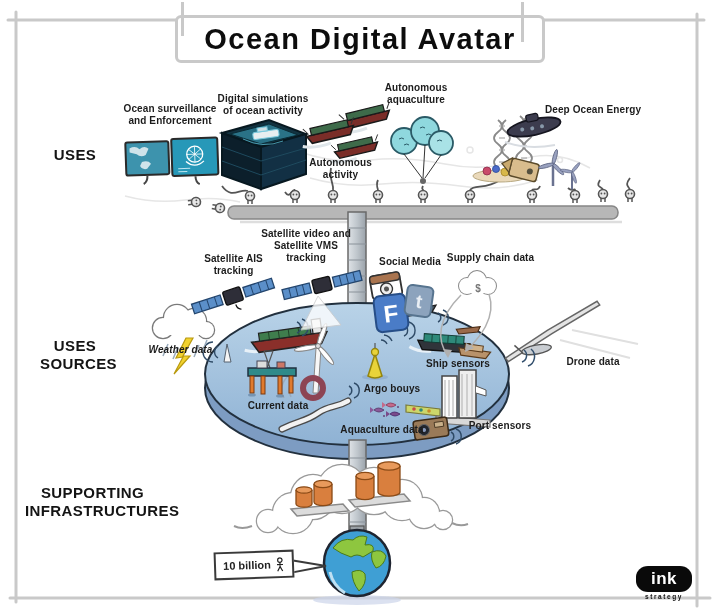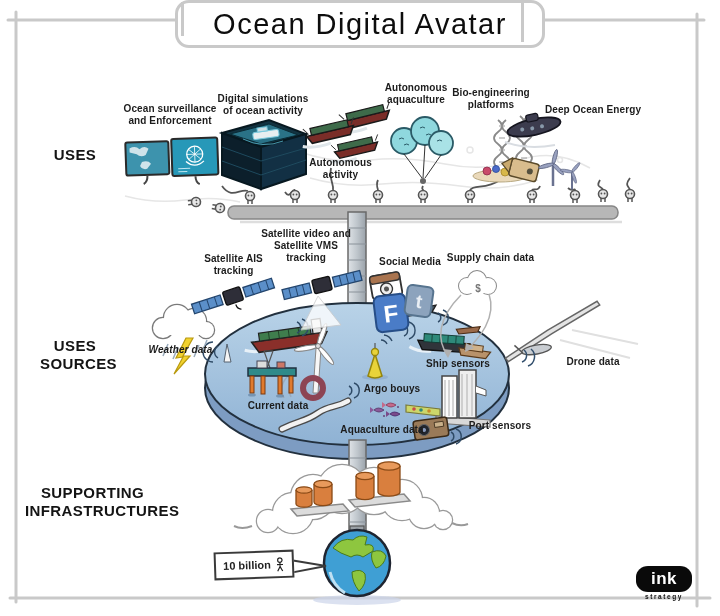--- a/index.html
+++ b/index.html
@@ -3,23 +3,23 @@
 <meta charset="utf-8">
 <style>
   html,body{margin:0;padding:0;background:#fff;}
   .canvas{position:relative;width:720px;height:616px;background:#ffffff;
     font-family:"Liberation Sans",sans-serif;overflow:hidden;}
   #art{position:absolute;left:0;top:0;z-index:1;}
   .lbl{position:absolute;z-index:3;font-weight:bold;color:#1c1c1c;font-size:10px;
     line-height:1.18;text-align:center;letter-spacing:0.1px;}
   .nowrap{white-space:nowrap;}
   .side{font-size:15px;letter-spacing:0.4px;color:#141414;}
-  .title{position:absolute;z-index:4;left:175px;top:0;width:370px;height:48px;
-    background:#fff;border:3px solid #c9c9c9;border-radius:14px;box-sizing:border-box;
-    display:flex;align-items:center;justify-content:center;font-size:29px;font-weight:normal;
+  .title{position:absolute;z-index:4;left:175px;top:15px;width:370px;height:48px;
+    background:#fff;border:3px solid #c9c9c9;border-radius:6px;box-sizing:border-box;
+    display:flex;align-items:center;justify-content:center;font-size:29px;font-weight:bold;
     letter-spacing:1.5px;color:#0d0d0d;}
   .tick{position:absolute;z-index:5;width:3px;background:#c9c9c9;}
   .callout{position:absolute;z-index:3;left:214px;top:551px;width:80px;height:28px;
     background:#fff;border:2px solid #3a3a3a;box-sizing:border-box;transform:rotate(-2deg);
     display:flex;align-items:center;justify-content:center;gap:4px;
     font-weight:bold;font-size:11px;color:#222;}
   .logo-blob{position:absolute;z-index:3;left:636px;top:566px;width:56px;height:26px;
     background:#0a0a0a;border-radius:12px/11px;color:#fff;display:flex;align-items:center;
     justify-content:center;font-weight:bold;font-size:17px;letter-spacing:0.5px;}
   .logo-sub{position:absolute;z-index:3;left:640px;top:593px;width:48px;text-align:center;
@@ -538,21 +538,20 @@
 <div class="tick" style="left:521px;top:2px;height:40px;"></div>
 
 <div class="lbl side" style="left:40px;top:146px;width:70px;">USES</div>
 <div class="lbl side" style="left:40px;top:337px;width:70px;">USES SOURCES</div>
 <div class="lbl side" style="left:25px;top:484px;width:135px;">SUPPORTING INFRASTRUCTURES</div>
 
 <div class="lbl" style="left:213px;top:93px;width:100px;">Digital simulations of ocean activity</div>
 <div class="lbl" style="left:116px;top:103px;width:108px;">Ocean surveillance and Enforcement</div>
 <div class="lbl" style="left:298px;top:157px;width:85px;">Autonomous activity</div>
 <div class="lbl" style="left:376px;top:82px;width:80px;">Autonomous aquaculture</div>
-<div class="lbl" style="left:446px;top:87px;width:90px;">Bio-engineering platforms</div>
 <div class="lbl nowrap" style="left:543px;top:104px;width:100px;">Deep Ocean Energy</div>
 
 <div class="lbl" style="left:191px;top:253px;width:85px;">Satellite AIS tracking</div>
 <div class="lbl" style="left:256px;top:228px;width:100px;">Satellite video and Satellite VMS tracking</div>
 <div class="lbl nowrap" style="left:370px;top:256px;width:80px;">Social Media</div>
 <div class="lbl nowrap" style="left:443px;top:252px;width:95px;">Supply chain data</div>
 <div class="lbl nowrap" style="left:138px;top:344px;width:85px;font-style:italic;">Weather data</div>
 <div class="lbl nowrap" style="left:510px;top:356px;width:70px;padding-left:48px;">Drone data</div>
 
 <div class="lbl nowrap" style="left:233px;top:400px;width:90px;">Current data</div>

